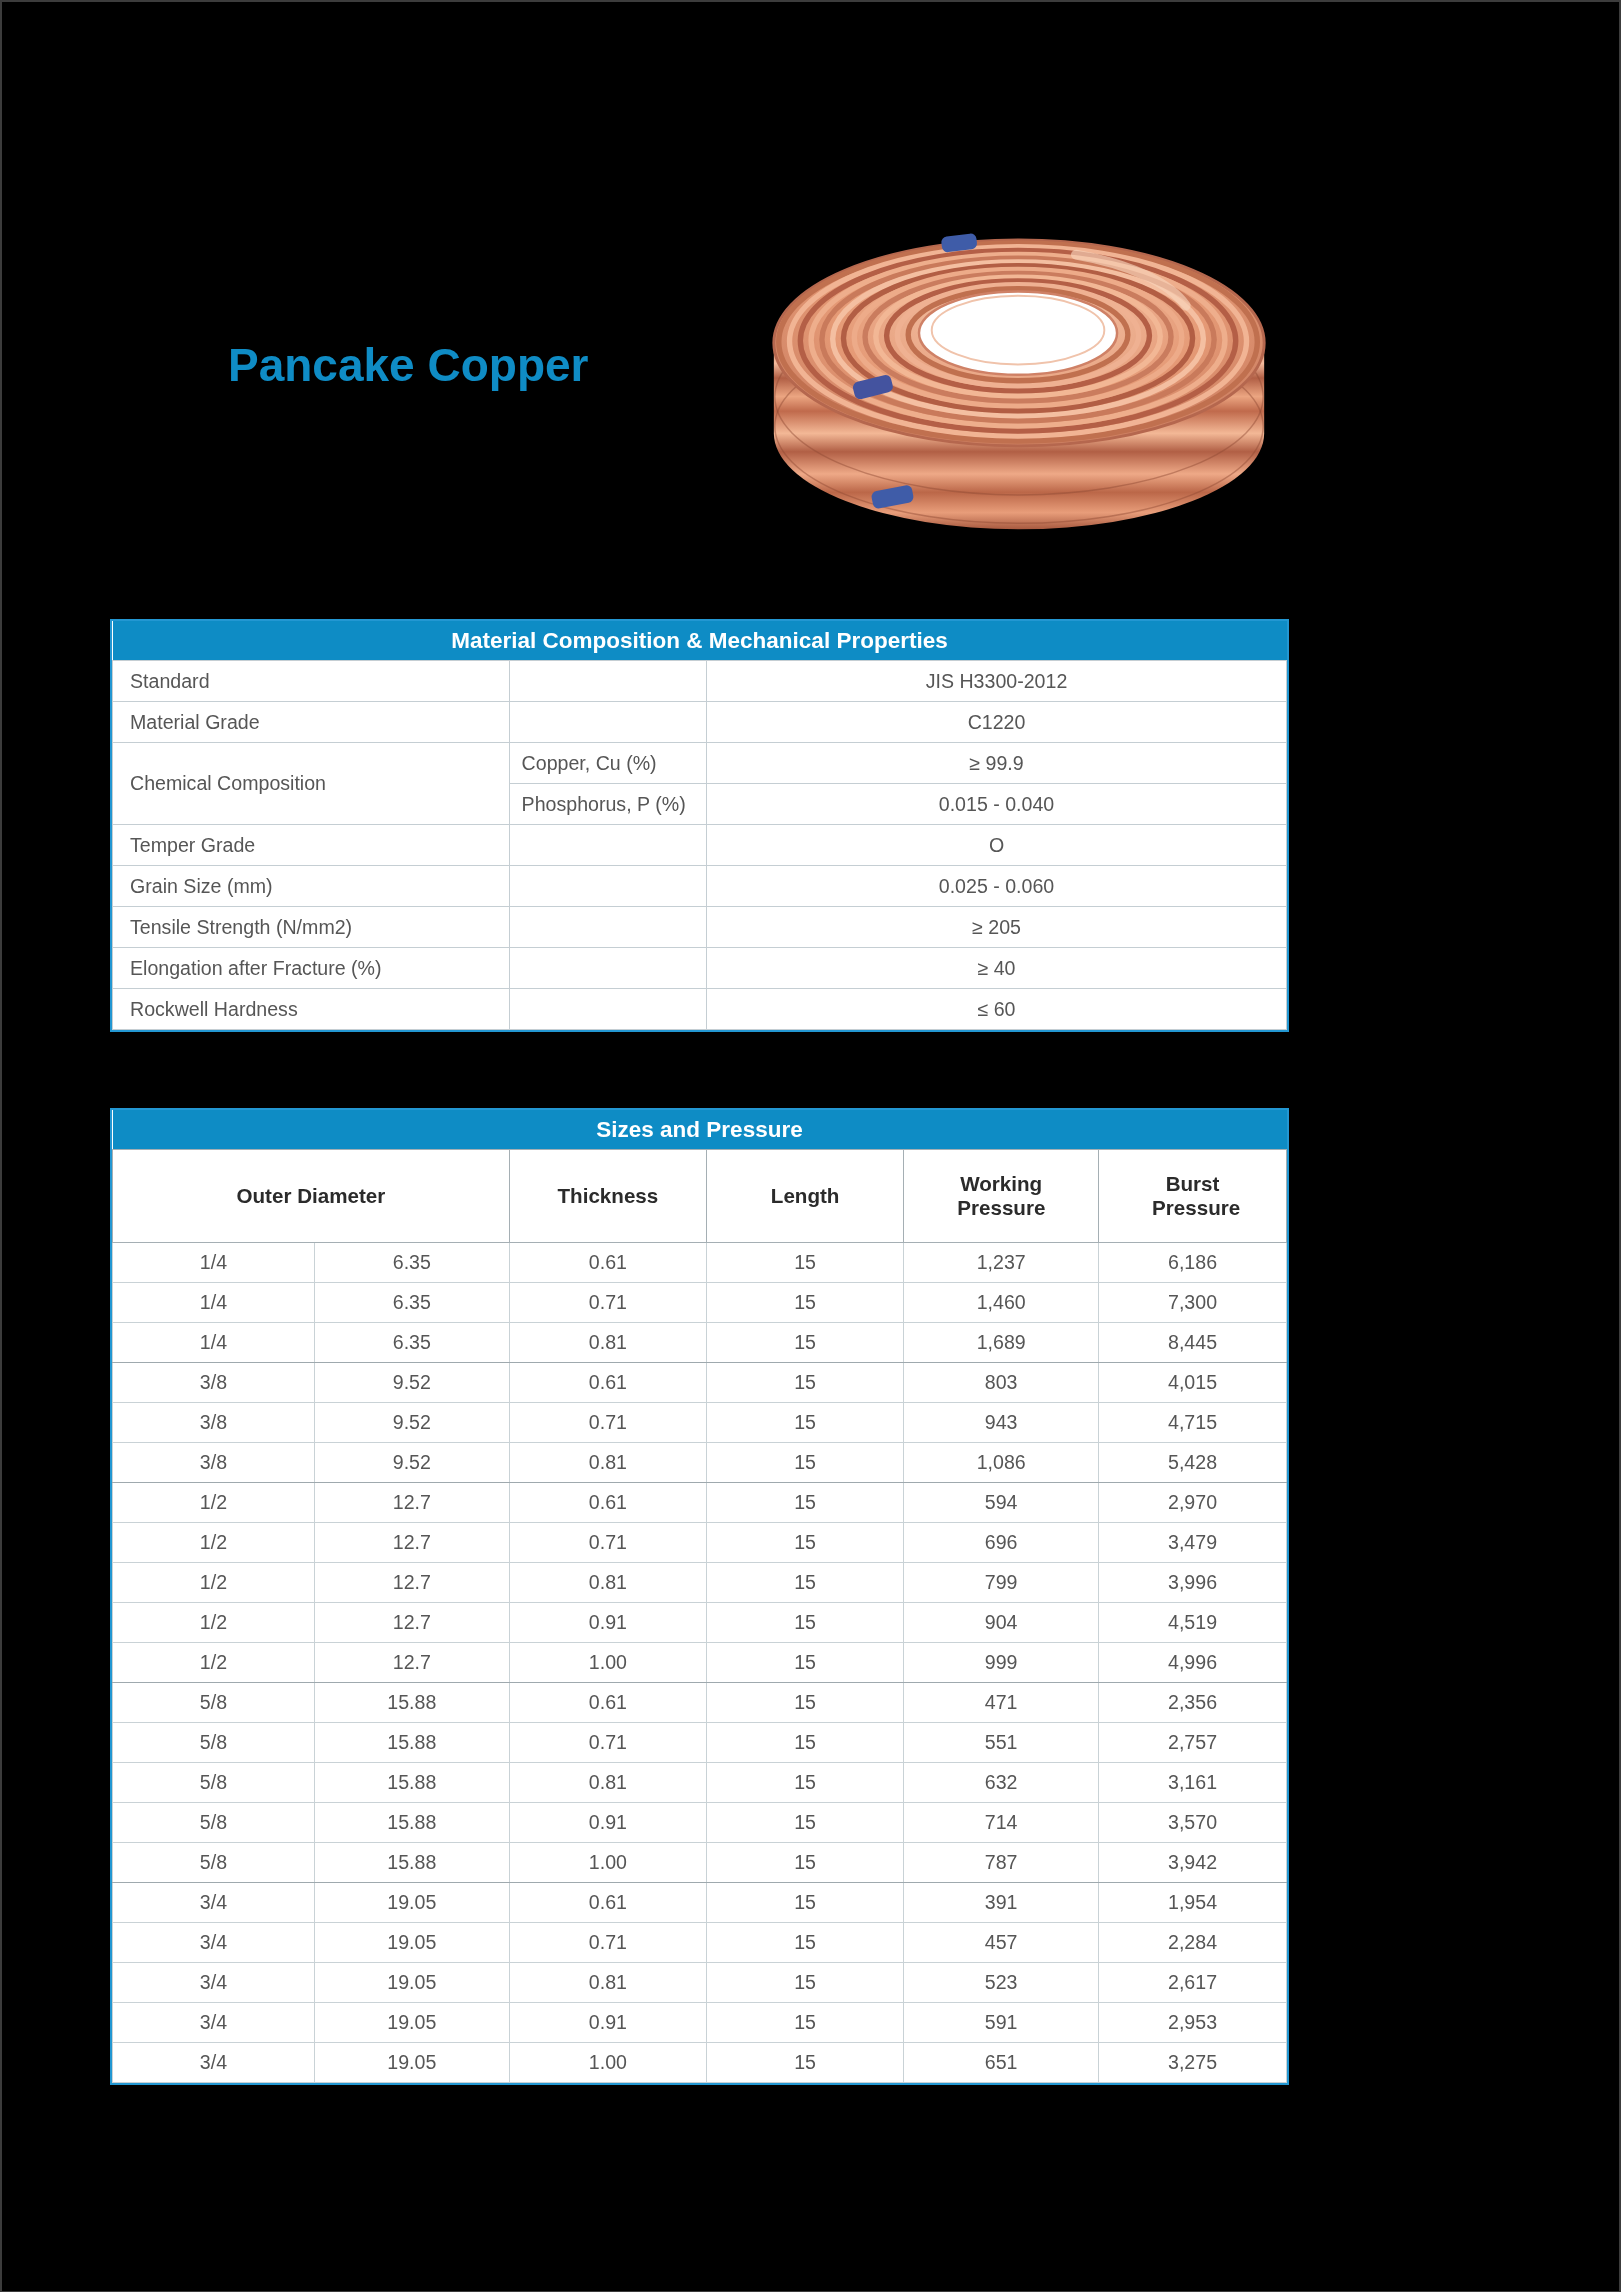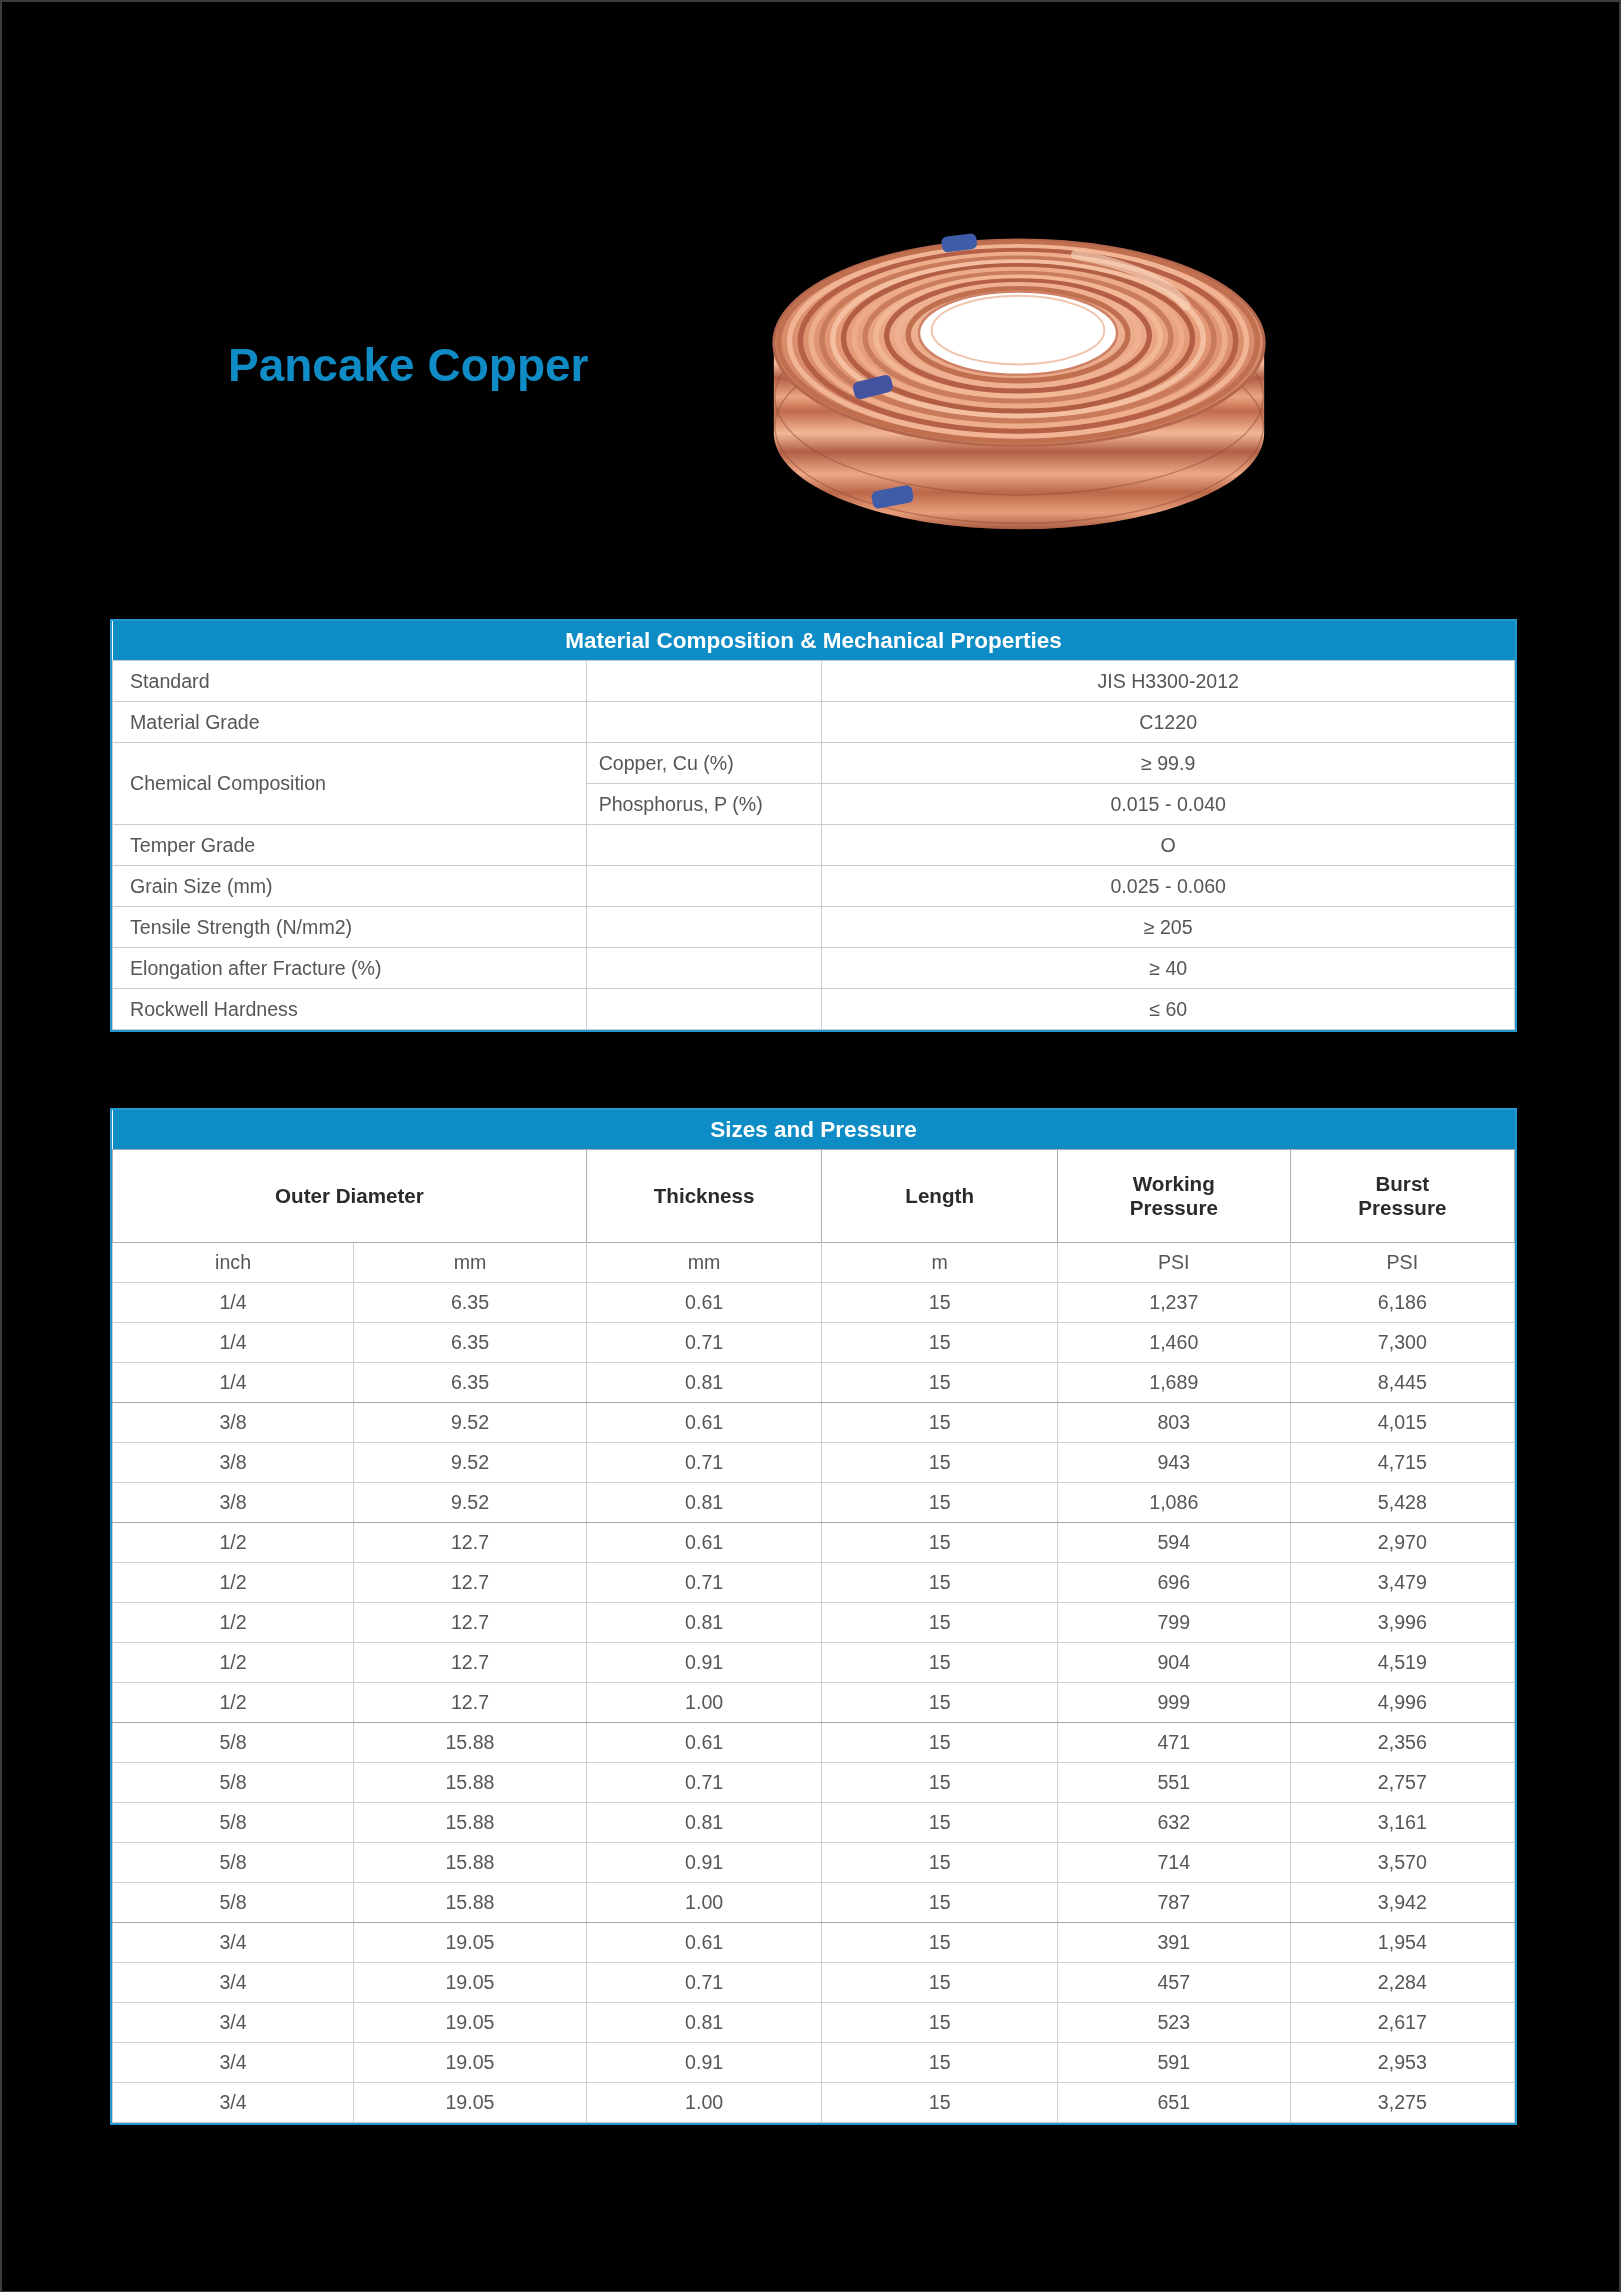--- a/index.html
+++ b/index.html
@@ -22,21 +22,21 @@
     white-space:nowrap;
   }
   .coil {
     position:absolute;
     left:760px; top:184px;
     width:515px; height:355px;
   }
   .table-wrap {
     position:absolute;
     left:108px;
-    width:1407px;
+    width:1179px;
     box-sizing:border-box;
     border:2px solid #2397d2;
     border-bottom-width:2.9px;
     background:#fff;
   }
   #material-wrap { top:617px; }
   #sizes-wrap { top:1106px; }
   table.data-table {
     width:100%;
     border-collapse:collapse;
@@ -219,28 +219,20 @@
         <tr>
           <th class="bar" colspan="6">Sizes and Pressure</th>
         </tr>
         <tr>
           <th class="hdr" colspan="2">Outer Diameter</th>
           <th class="hdr">Thickness</th>
           <th class="hdr">Length</th>
           <th class="hdr narrow">Working Pressure</th>
           <th class="hdr narrow">Burst Pressure</th>
         </tr>
-        <tr class="unit-row">
-          <td>inch</td>
-          <td>mm</td>
-          <td>mm</td>
-          <td>m</td>
-          <td>PSI</td>
-          <td>PSI</td>
-        </tr>
       </thead>
       <tbody>
           <tr>
             <td class="num-cell">1/4</td>
             <td class="num-cell">6.35</td>
             <td class="num-cell">0.61</td>
             <td class="num-cell">15</td>
             <td class="num-cell">1,237</td>
             <td class="num-cell">6,186</td>
           </tr>

